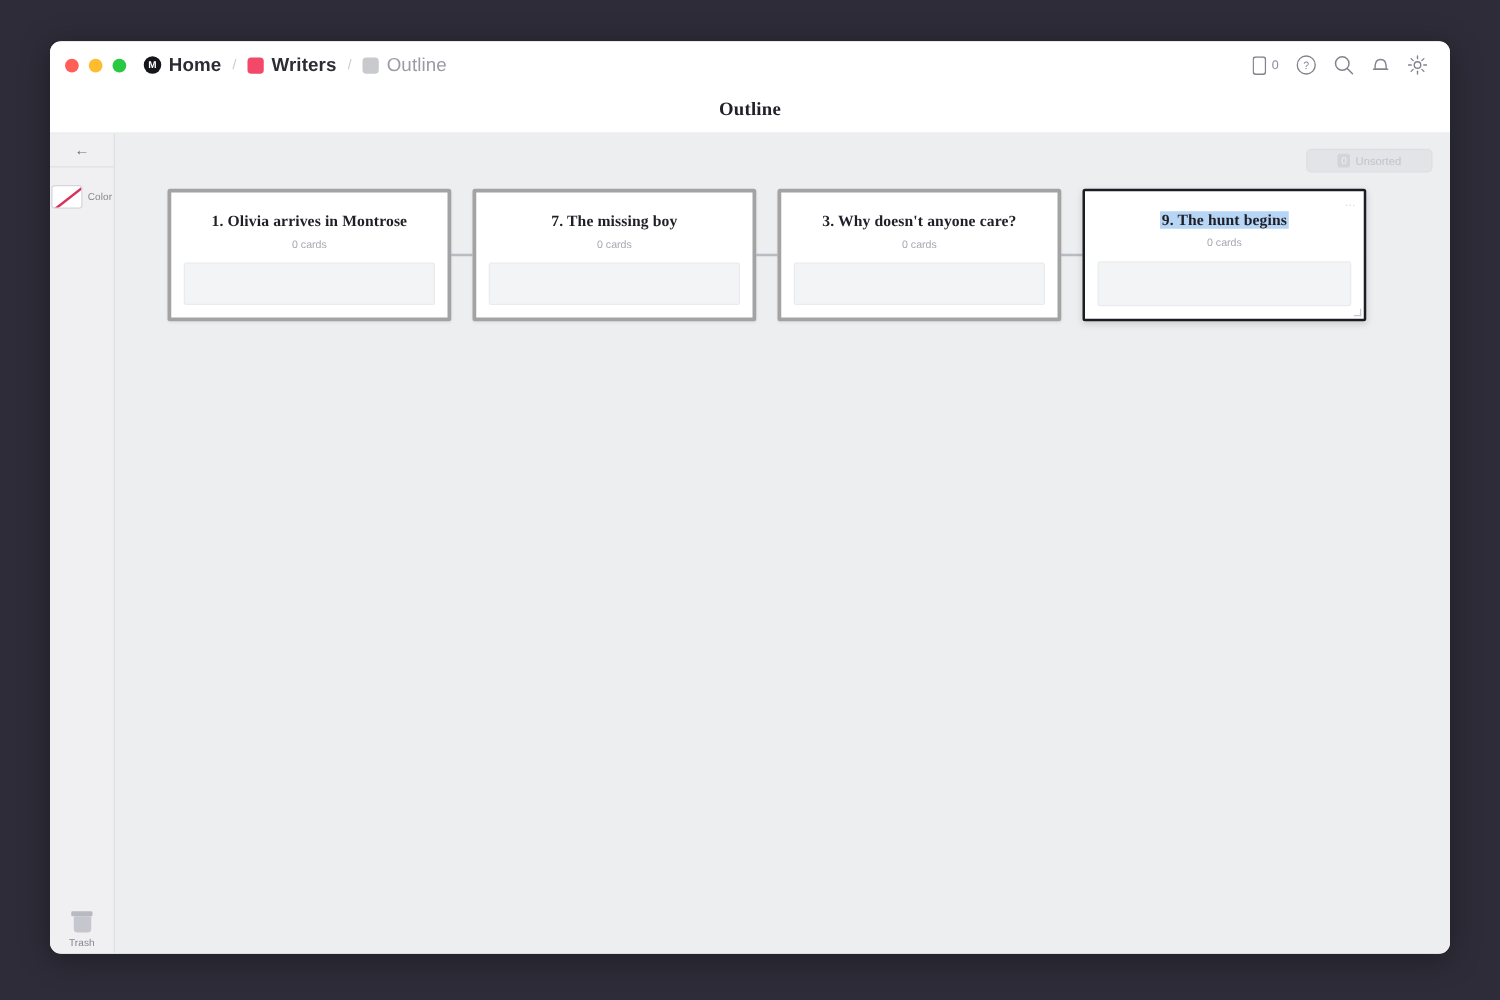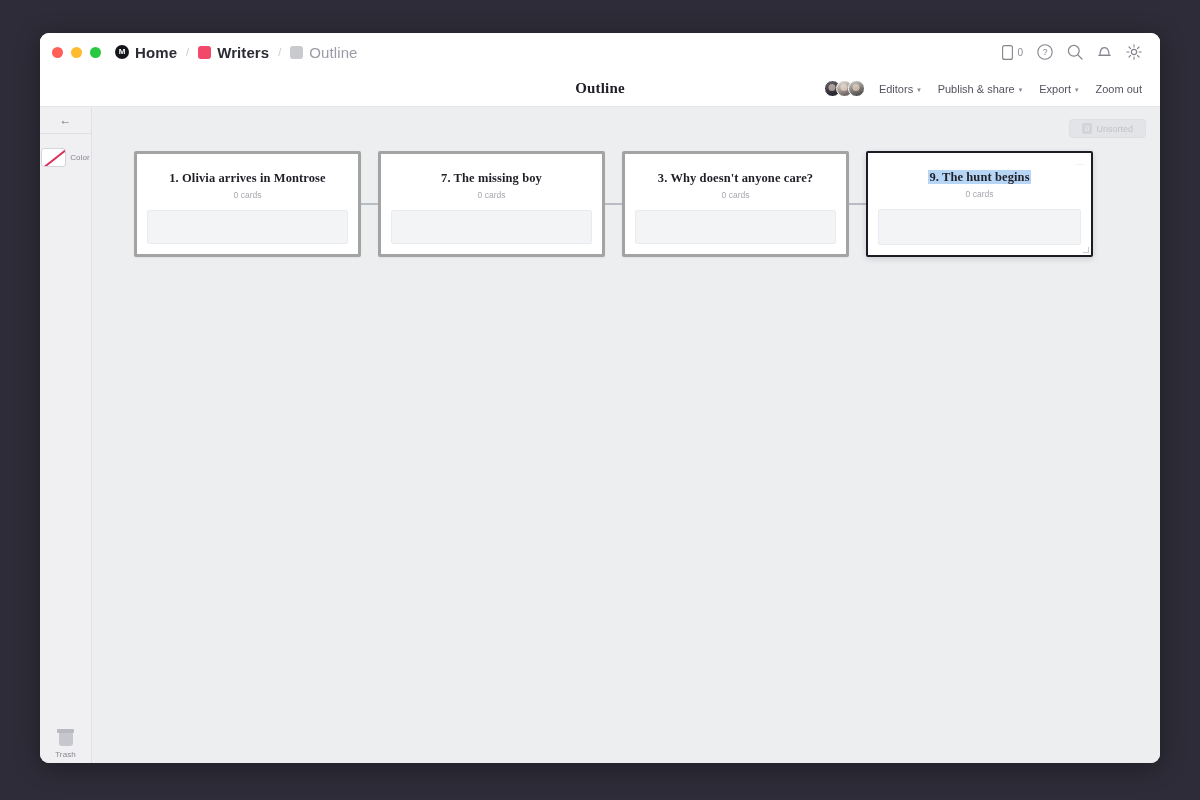--- a/index.html
+++ b/index.html
@@ -173,21 +173,21 @@
     position: relative;
     overflow: hidden;
   }
   .unsorted-pill {
     position: absolute;
     right: 14px; top: 12px;
     background: #e3e4e7;
     color: #c2c3c9;
     border-radius: 4px;
     font-size: 9px;
-    padding: 3px 12px;
+    padding: 3px 24px;
     display: flex; align-items: center; gap: 4px;
     border: 1px solid #dedee3;
   }
   .pill-num {
     background: #d3d4d9; color: #f0f0f2;
     border-radius: 2px; font-size: 8px;
     padding: 0 3px; line-height: 11px;
   }
 
   .cards-row {
@@ -331,42 +331,20 @@
             <line x1="13.1" y1="2.9" x2="11.5" y2="4.5"></line>
               <line x1="4.5" y1="11.5" x2="2.9" y2="13.1"></line>
           </g>
         </svg>
       </span>
     </div>
   </div>
 
   <div class="headerbar">
     <div class="doc-title">Outline</div>
-    <div class="hb-right">
-      <div class="avatars">
-        <span class="avatar av1"></span>
-        <span class="avatar av2"></span>
-        <span class="avatar av3"></span>
-      </div>
-      <div class="menu-item">
-        <span>Editors</span>
-        <span class="caret">▾</span>
-      </div>
-      <div class="menu-item">
-        <span>Publish &amp; share</span>
-        <span class="caret">▾</span>
-      </div>
-      <div class="menu-item">
-        <span>Export</span>
-        <span class="caret">▾</span>
-      </div>
-      <div class="menu-item">
-        <span>Zoom out</span>
-      </div>
-    </div>
   </div>
 
   <div class="body">
 
     <div class="sidebar">
       <div class="sb-back">←</div>
       <div class="tool">
         <span class="color-swatch"></span>
         <span class="tool-label">Color</span>
       </div>

